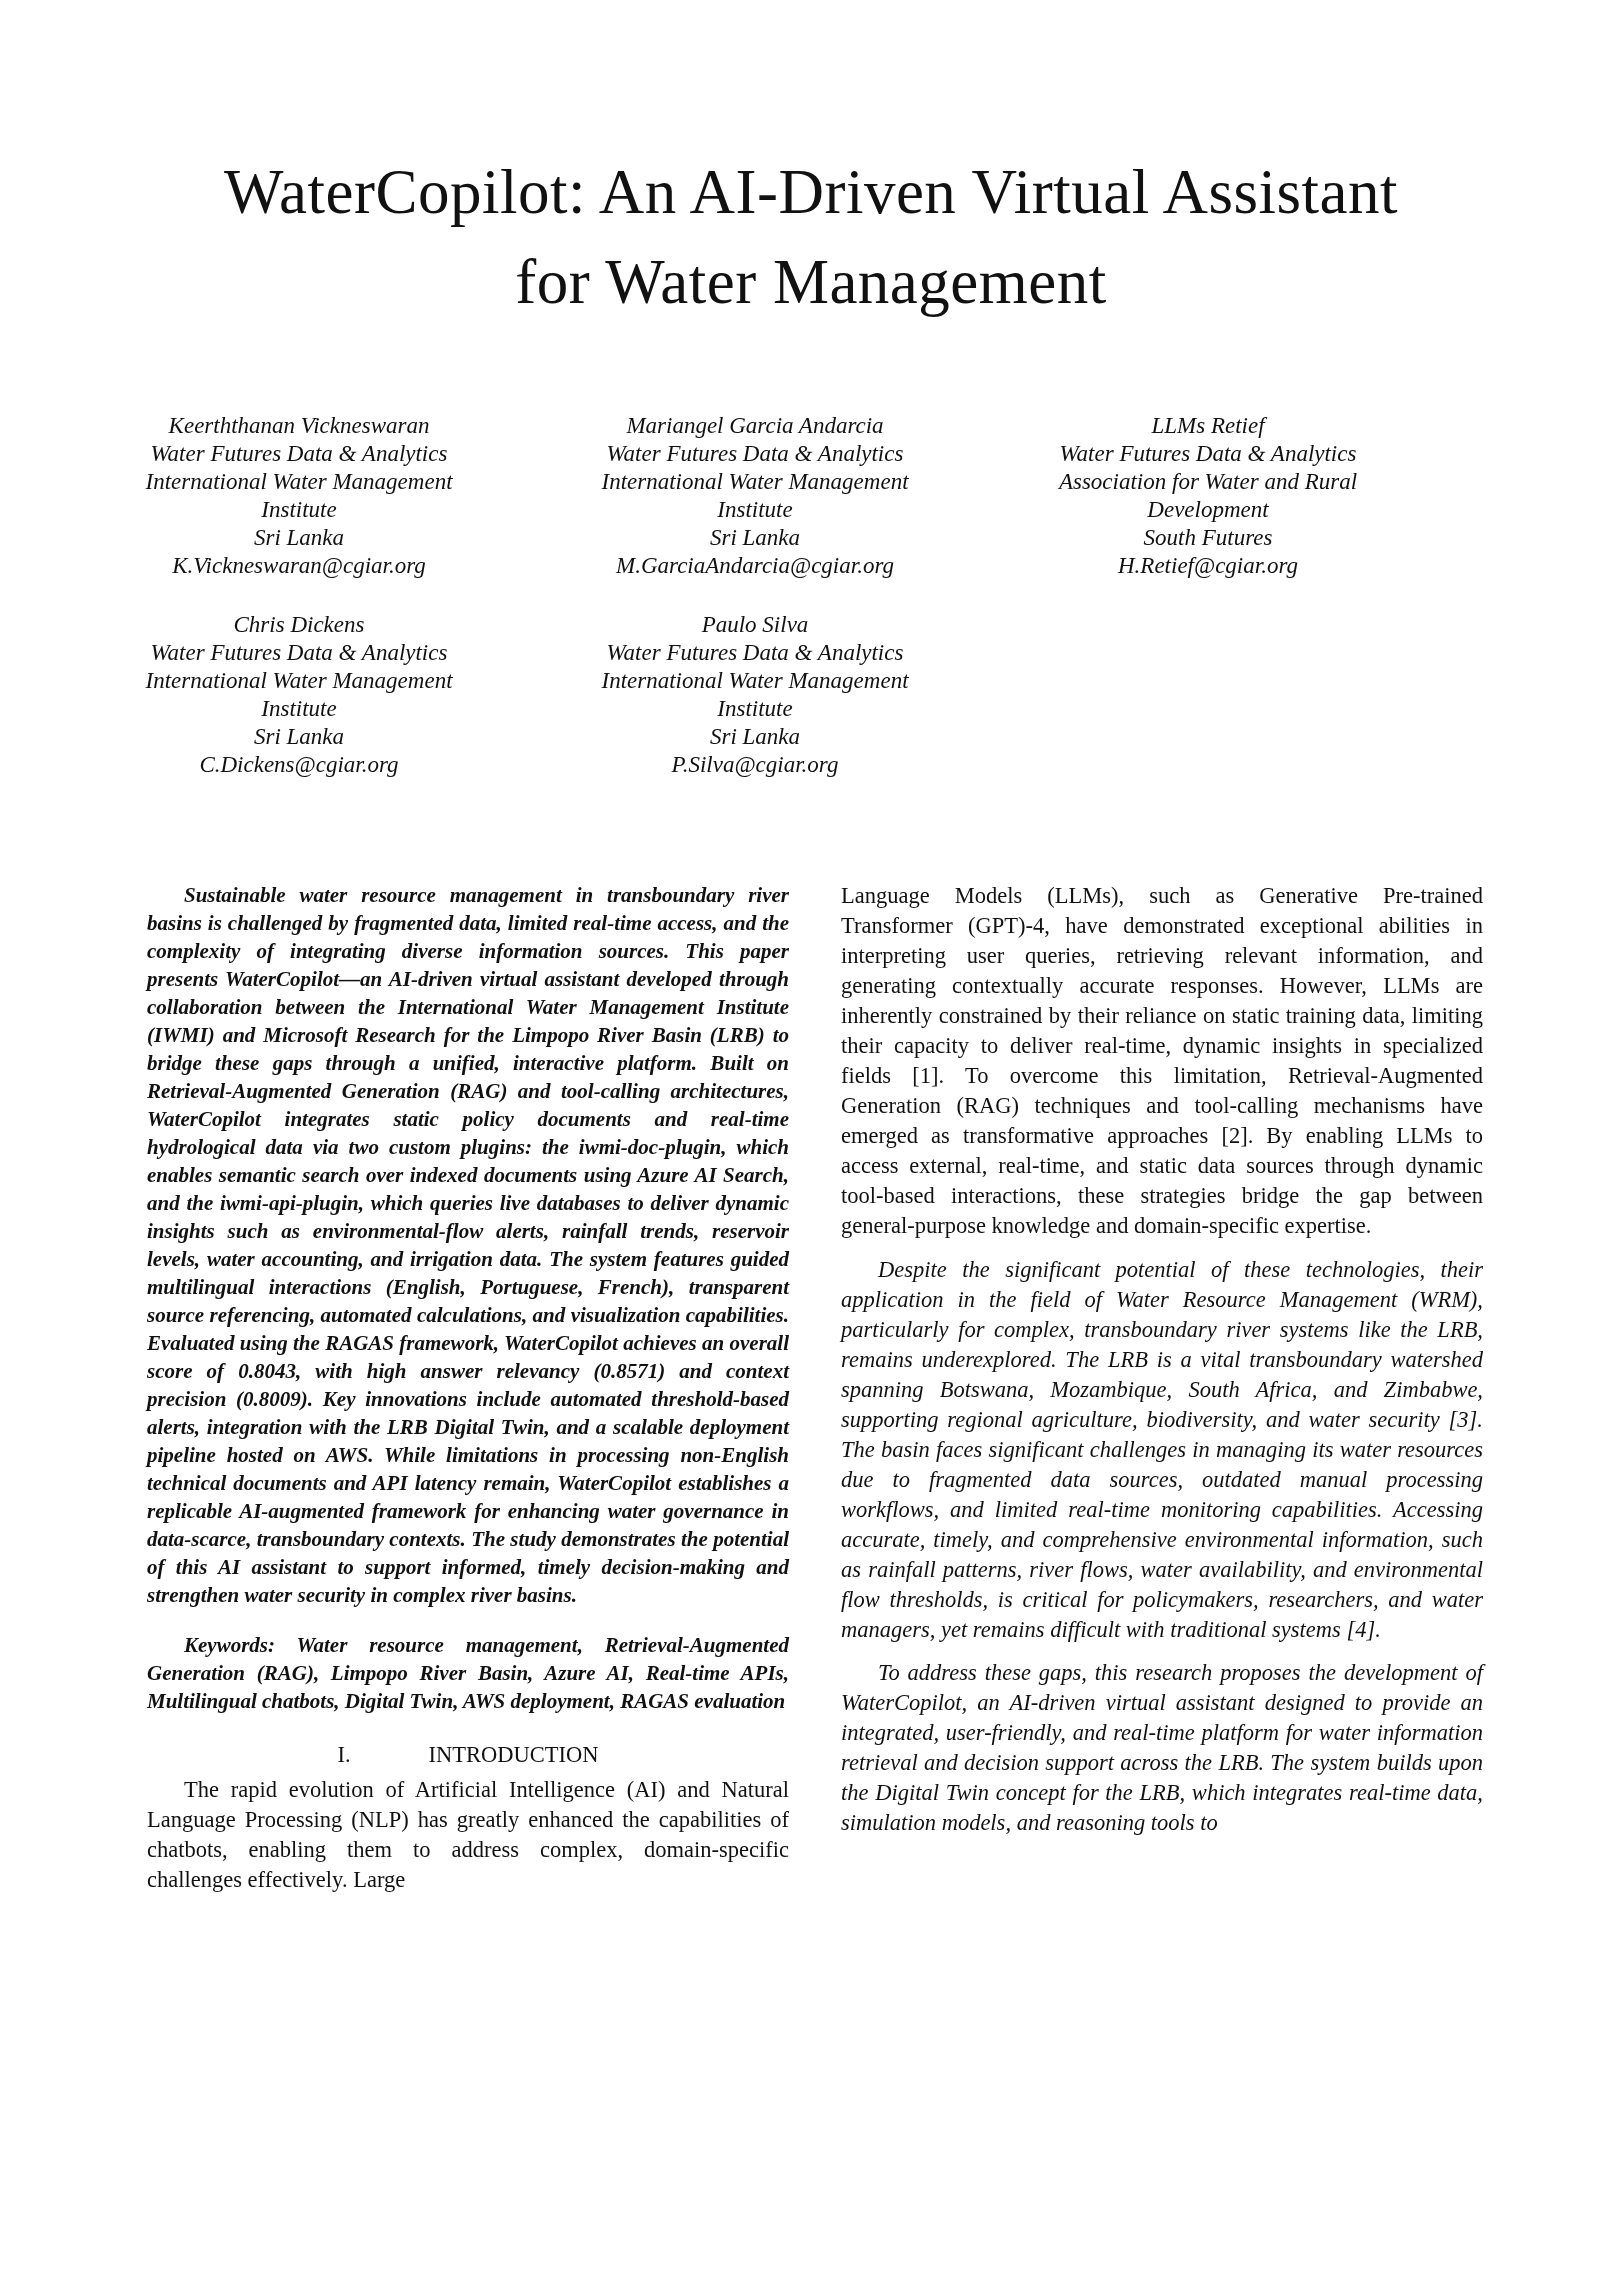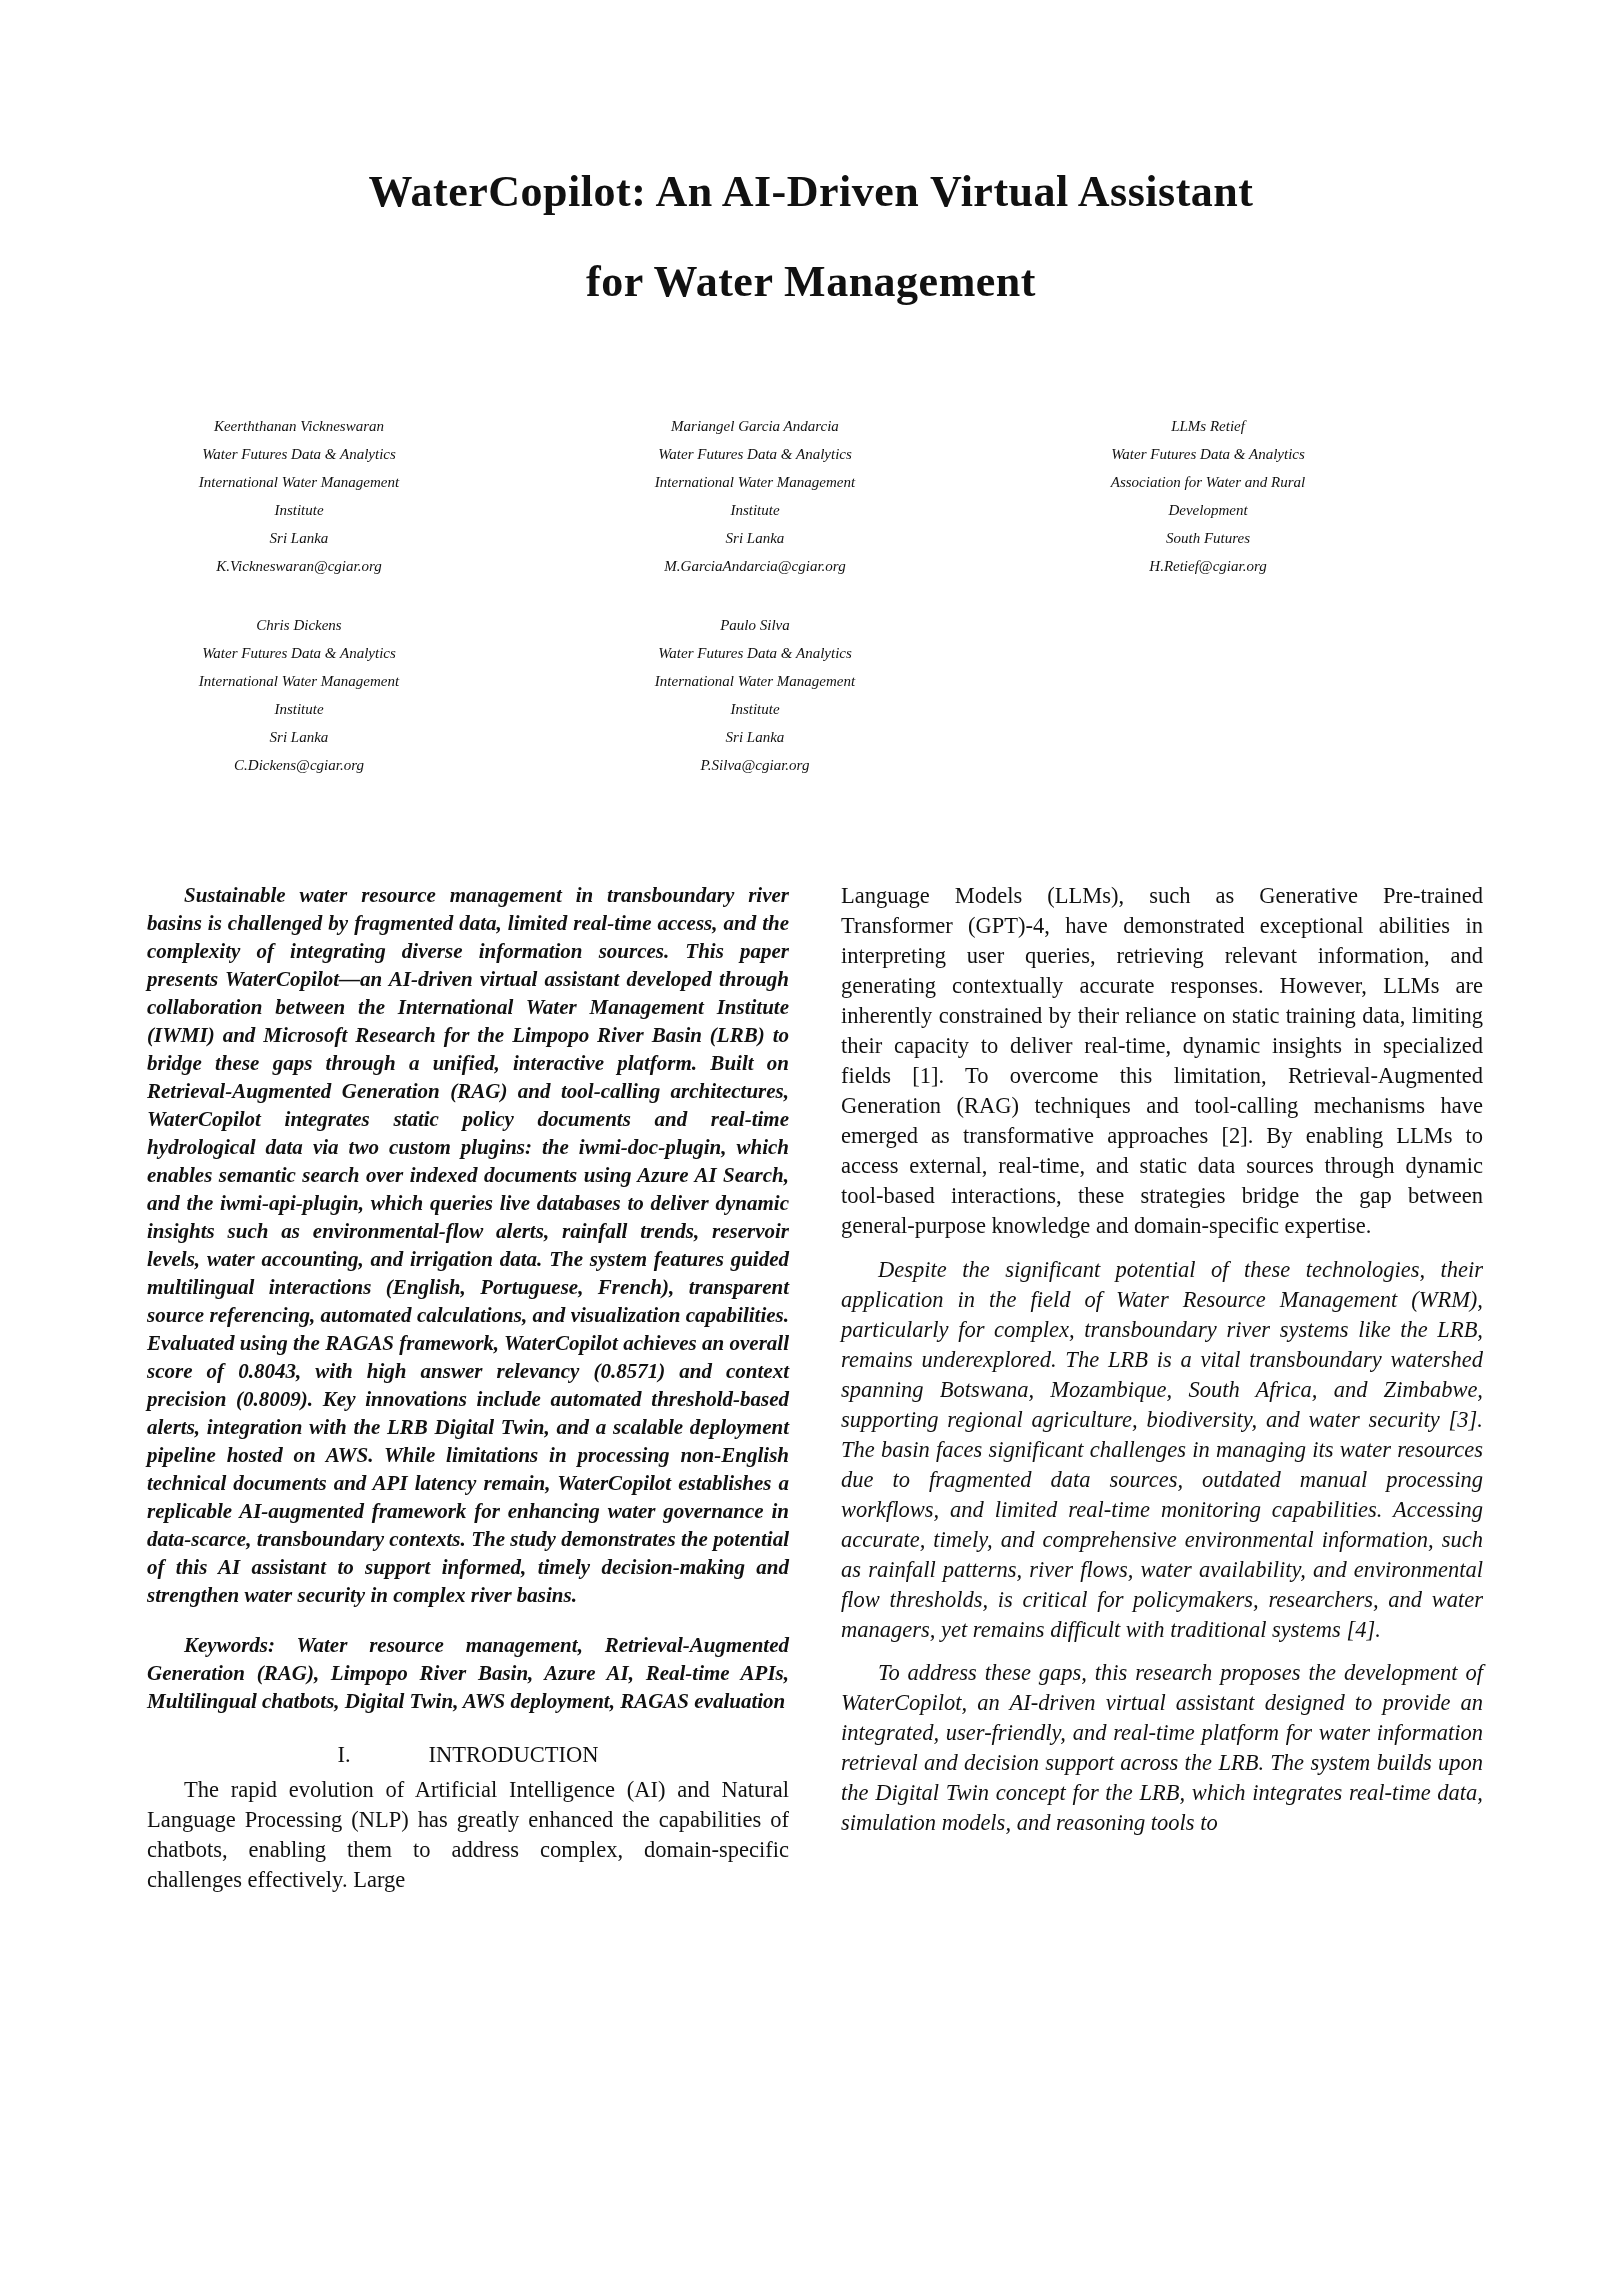--- a/index.html
+++ b/index.html
@@ -1,19 +1,19 @@
 <!DOCTYPE html>
 <html><head>
 <meta charset="utf-8">
 <style>
   html, body { margin: 0; padding: 0; background: #ffffff; }
   body { width: 1621px; height: 2292px; position: relative; overflow: hidden; color: #111; font-family: "Liberation Serif", "DejaVu Serif", serif; }
-  .title { position: absolute; left: 118px; top: 147px; width: 1386px; text-align: center; font-weight: bold; font-size: 44px; line-height: 90px; letter-spacing: 0.5px; }
+  .title { position: absolute; left: 118px; top: 147px; width: 1386px; text-align: center; font-weight: normal; font-size: 63px; line-height: 90px; letter-spacing: 0.5px; }
   .authors { position: absolute; left: 147px; top: 412px; width: 1333px; }
-  .author { position: absolute; text-align: center; font-style: italic; font-size: 15px; line-height: 28px; width: 412px; }
+  .author { position: absolute; text-align: center; font-style: italic; font-size: 23px; line-height: 28px; width: 412px; }
   .author div { white-space: nowrap; }
   .col { position: absolute; width: 642px; font-size: 22.5px; line-height: 30px; text-align: justify; }
   .col-left { left: 147px; top: 881px; }
   .col-right { left: 841px; top: 881px; }
   .abstract { font-style: italic; font-weight: bold; font-size: 21px; line-height: 28px; text-indent: 37px; margin: 0; text-align: justify; }
   .keywords { font-style: italic; font-weight: bold; font-size: 21px; line-height: 28px; text-indent: 37px; margin: 21.6px 0 0 0; text-align: justify; }
   .section-heading { text-align: center; font-size: 22.5px; line-height: 29px; margin: 25.5px 0 5.9px 0; }
   .section-heading .num { display: inline-block; margin-right: 78px; }
   .para { margin: 0; text-indent: 37px; font-size: 22.5px; line-height: 30px; text-align: justify; }
   .para.first-cont { text-indent: 0; }

